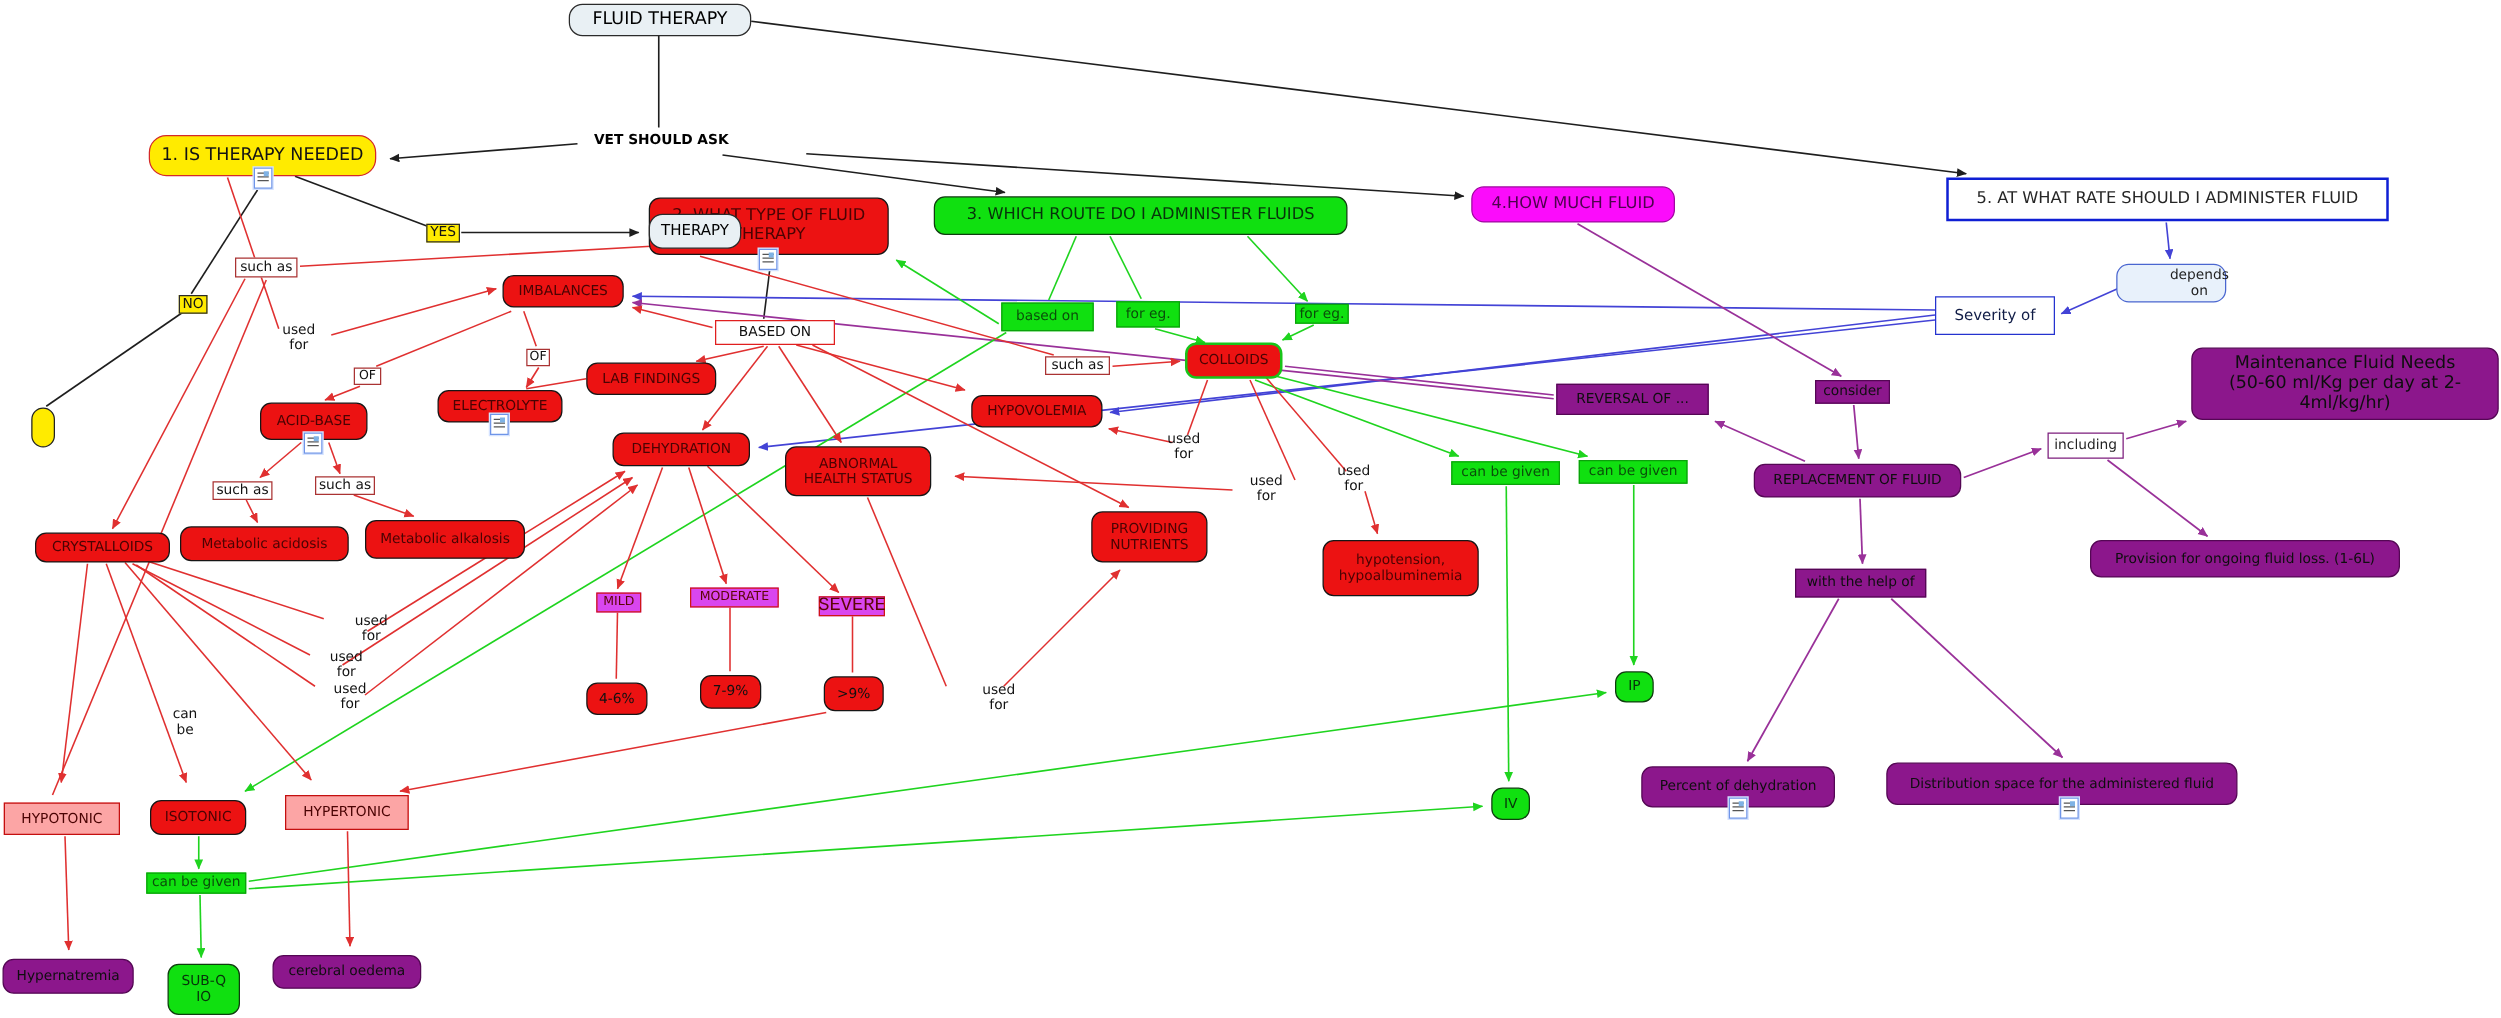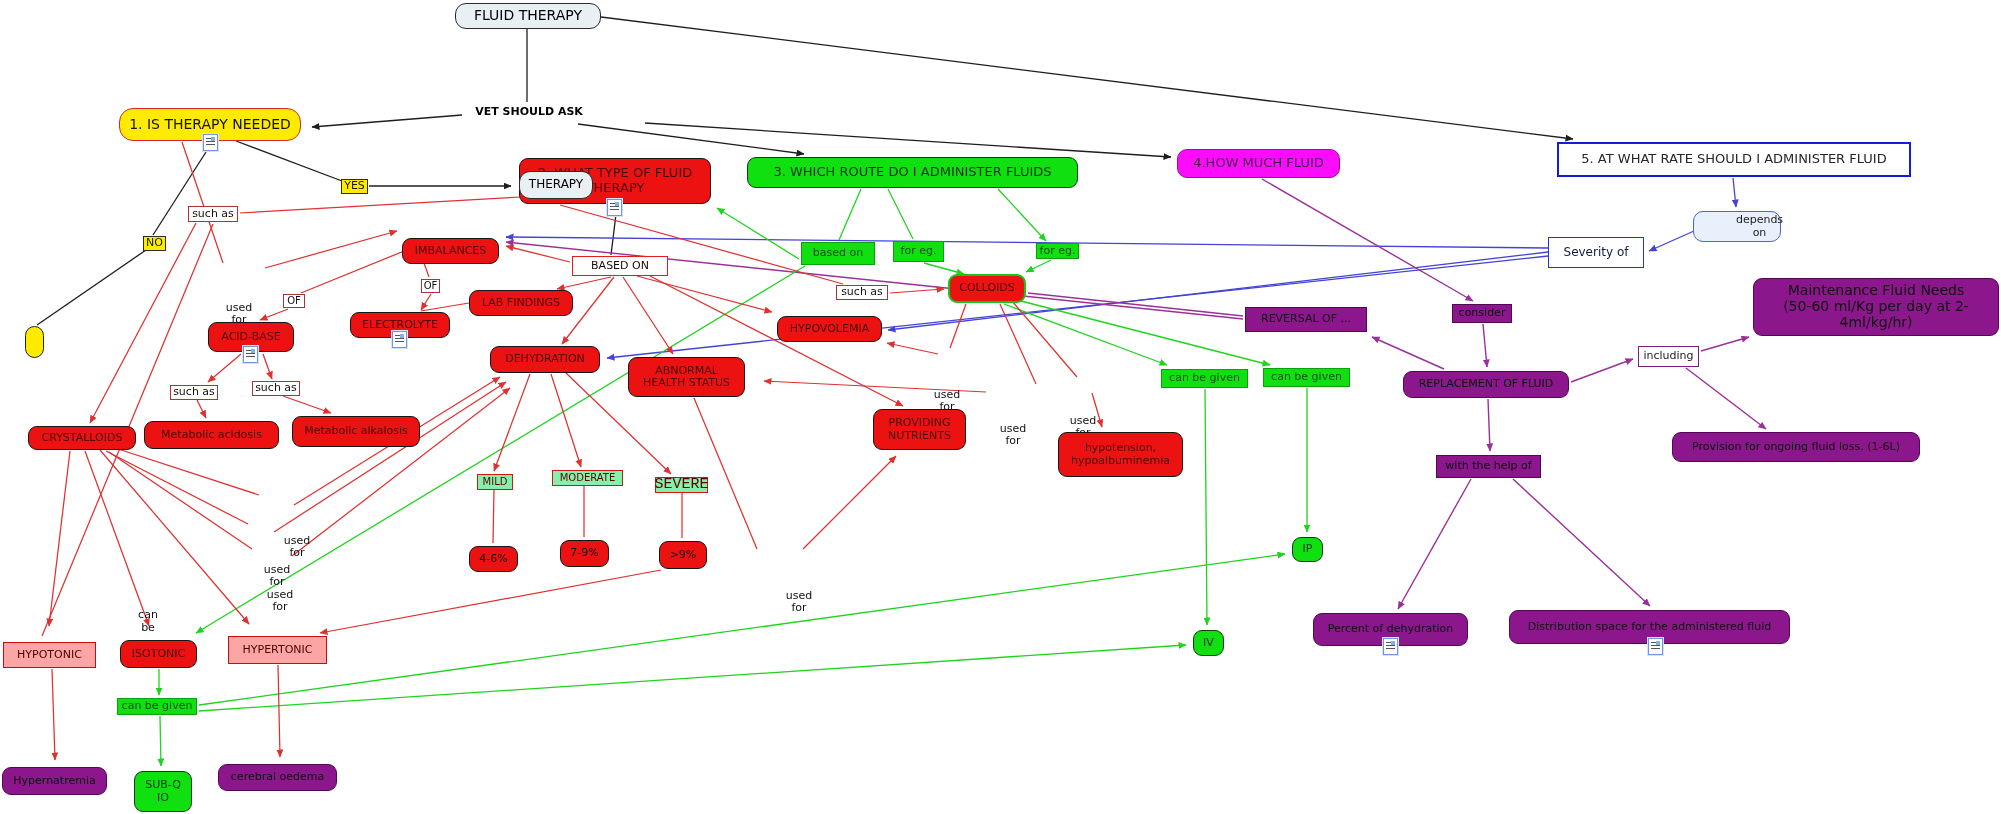--- a/index.html
+++ b/index.html
@@ -4,28 +4,28 @@
 <style>
   html,body{margin:0;padding:0;background:#fff;}
   #map{position:relative;width:2001px;height:814px;background:#ffffff;overflow:hidden;
        font-family:"DejaVu Sans","Liberation Sans",sans-serif;}
   #edges{position:absolute;left:0;top:0;width:2001px;height:814px;}
   .node{position:absolute;display:flex;align-items:center;justify-content:center;text-align:center;
         box-sizing:border-box;white-space:pre-line;line-height:1.12;padding:1px 3px;
         font-family:"DejaVu Sans","Liberation Sans",sans-serif;}
   .grey-round{background:#e9f0f4;border:1.6px solid #2b2b2b;border-radius:11px;color:#000;}
   .plain-bold{font-weight:700;color:#000;}
-  .plain{color:#111;margin-top:44px;}
+  .plain{color:#111;}
   .yellow-node{background:#ffeb00;border:1.8px solid #d42a2a;border-radius:14px;color:#141414;}
   .yellow-tag{background:#ffeb00;border:1px solid #2b2b2b;color:#141414;padding:0 1px;}
   .red-node{background:#ec1212;border:1.4px solid #161616;border-radius:9px;color:#4a0303;}
   .red-node-green{background:#ec1212;border:2px solid #19c419;border-radius:9px;color:#4a0303;}
   .red-node-black{background:#ec1212;border:1.4px solid #161616;border-radius:9px;color:#111;}
   .red-rect{background:#fca5a5;border:1px solid #c40f0f;color:#4a0303;}
-  .red-tag{background:#86efac;border:1px solid #cf1616;color:#5c0404;padding:0 1px;}
+  .red-tag{background:#d946ef;border:1px solid #cf1616;color:#5c0404;padding:0 1px;}
   .white-red{background:#fff;border:1.8px solid #e01f1f;color:#111;}
   .white-darkred-tag{background:#fff;border:1px solid #a33;color:#111;padding:0 1px;}
   .green-node{background:#10e010;border:1.5px solid #0f3d0f;border-radius:9px;color:#07330b;}
   .green-tag{background:#10e010;border:1px solid #0ba10b;color:#0a4d0a;padding:0 1px;}
   .magenta-node{background:#fb0cfb;border:1.6px solid #a008a0;border-radius:10px;color:#4d034d;}
   .white-blue{background:#fff;border:2.6px solid #0f1fd4;color:#262626;}
   .white-blue2{background:#fff;border:1.6px solid #2433cf;color:#101c46;}
   .blue-soft{background:#e8f1fb;border:1.5px solid #4a66d0;border-radius:10px;color:#1c1c1c;}
   .purple-round{background:#8c178c;border:1.4px solid #540754;border-radius:9px;color:#0e0e0e;}
   .purple-rect{background:#8c178c;border:1px solid #540754;color:#0e0e0e;}
@@ -155,21 +155,21 @@
       <div class="node yellow-tag" style="left: 341px; top: 179px; width: 27px; height: 15px; font-size: 11px;">YES</div>
       <div class="node yellow-tag" style="left: 143px; top: 236px; width: 23px; height: 15px; font-size: 11px;">NO</div>
       <div class="node oval-yellow" style="left: 25px; top: 326px; width: 19px; height: 32px; font-size: 10px;"></div>
       <div class="node red-node" style="left: 519px; top: 158px; width: 192px; height: 46px; font-size: 13px;">2. WHAT TYPE OF FLUID THERAPY</div>
       <div class="node grey-round" style="left: 519px; top: 171px; width: 74px; height: 28px; font-size: 12px;">THERAPY</div>
       <div class="node green-node" style="left: 747px; top: 157px; width: 331px; height: 31px; font-size: 13px;">3. WHICH ROUTE DO I ADMINISTER FLUIDS</div>
       <div class="node magenta-node" style="left: 1177px; top: 149px; width: 163px; height: 29px; font-size: 13px;">4.HOW MUCH FLUID</div>
       <div class="node white-blue" style="left: 1557px; top: 142px; width: 354px; height: 35px; font-size: 13px;">5. AT WHAT RATE SHOULD I ADMINISTER FLUID</div>
       <div class="node blue-soft" style="left: 1693px; top: 211px; width: 88px; height: 31px; font-size: 11px; padding-left: 48px;">depends on</div>
       <div class="node white-blue2" style="left: 1548px; top: 237px; width: 96px; height: 31px; font-size: 12px;">Severity of</div>
-      <div class="node red-node" style="left: 402px; top: 238px; width: 97px; height: 26px; font-size: 11px;">IMBALANCES</div>
+      <div class="node red-node" style="left: 402px; top: 220px; width: 97px; height: 26px; font-size: 11px;">IMBALANCES</div>
       <div class="node white-red" style="left: 572px; top: 256px; width: 96px; height: 20px; font-size: 11px;">BASED ON</div>
       <div class="node green-tag" style="left: 801px; top: 242px; width: 74px; height: 23px; font-size: 11px;">based on</div>
       <div class="node green-tag" style="left: 893px; top: 241px; width: 51px; height: 21px; font-size: 11px;">for eg.</div>
       <div class="node green-tag" style="left: 1036px; top: 243px; width: 43px; height: 16px; font-size: 11px;">for eg.</div>
       <div class="node white-darkred-tag" style="left: 188px; top: 206px; width: 50px; height: 16px; font-size: 11px;">such as</div>
       <div class="node white-darkred-tag" style="left: 836px; top: 285px; width: 52px; height: 15px; font-size: 11px;">such as</div>
       <div class="node red-node-green" style="left: 948px; top: 274px; width: 78px; height: 29px; font-size: 11px;">COLLOIDS</div>
       <div class="node red-node" style="left: 469px; top: 290px; width: 104px; height: 26px; font-size: 11px;">LAB FINDINGS</div>
       <div class="node white-darkred-tag" style="left: 421px; top: 279px; width: 19px; height: 14px; font-size: 10px;">OF</div>
       <div class="node white-darkred-tag" style="left: 283px; top: 294px; width: 22px; height: 14px; font-size: 10px;">OF</div>

